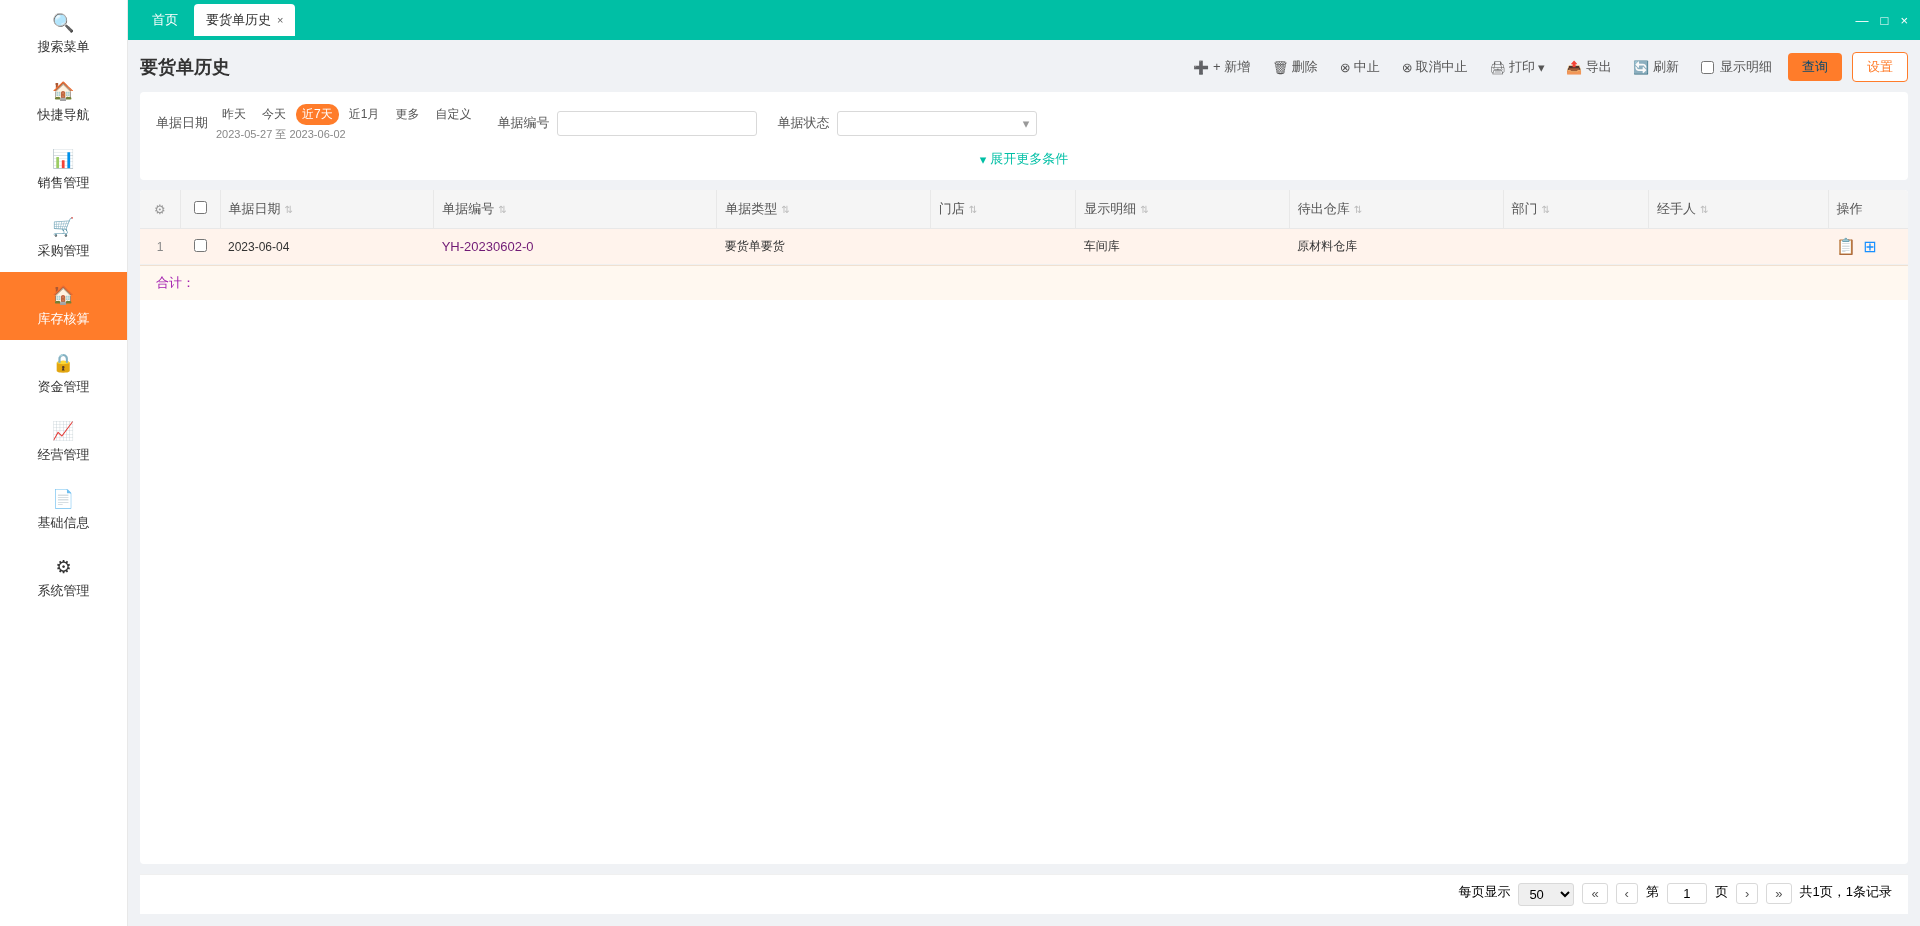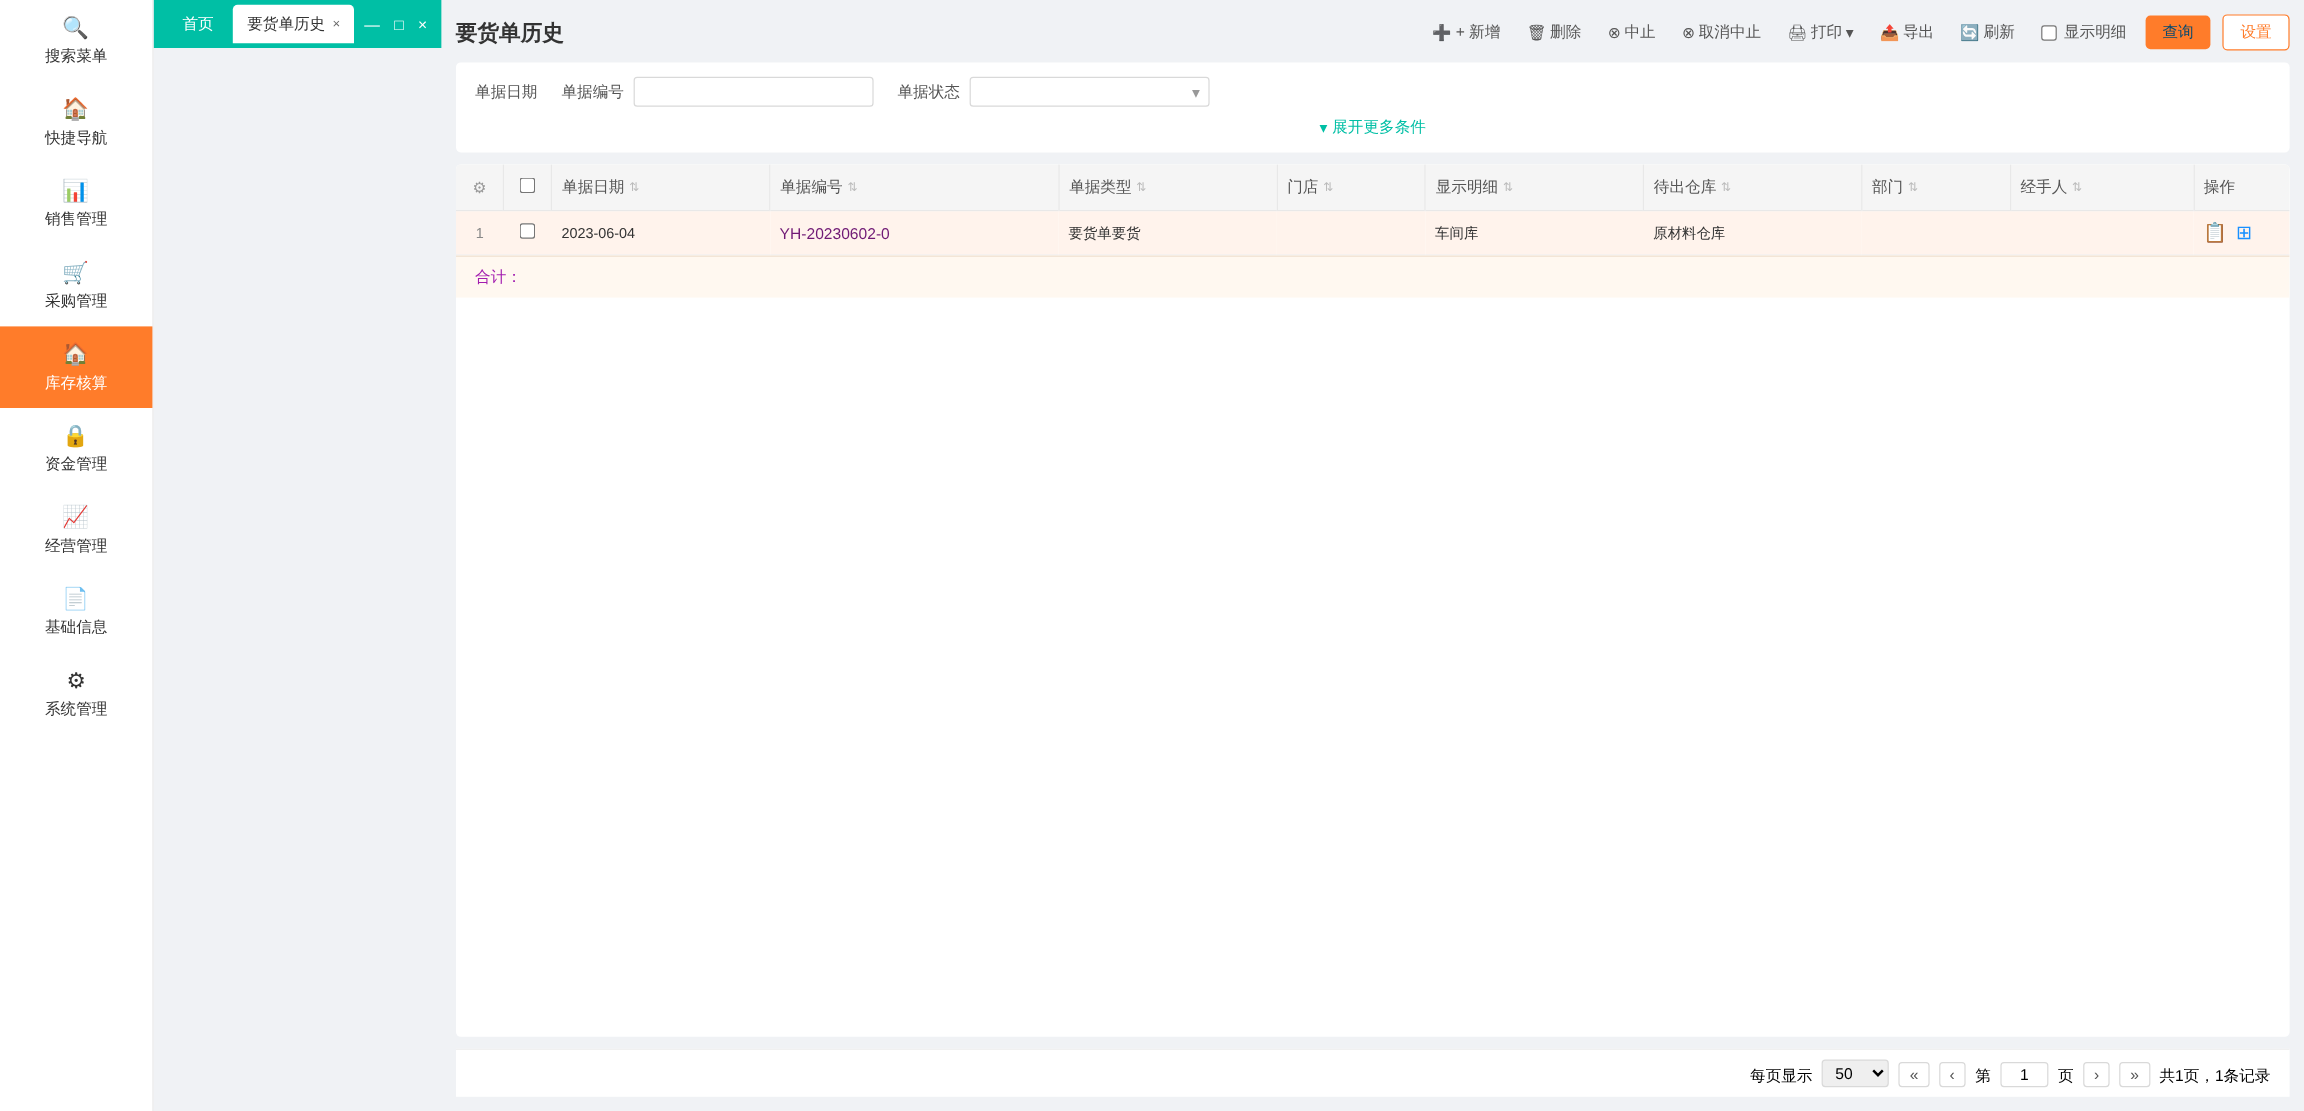--- a/index.html
+++ b/index.html
@@ -24,21 +24,21 @@
       gap: 4px;
       font-size: 12px;
     }
     .sidebar-item.active { background: #ff7c2a; color: #fff; }
     .sidebar-item .icon { font-size: 18px; }
 
     
     .main {
       flex: 1;
       display: flex;
-      flex-direction: row;
+      flex-direction: column;
       overflow: hidden;
     }
 
     
     .topbar {
       height: 40px;
       background: #00bfa5;
       display: flex;
       align-items: center;
       padding: 0 12px;
@@ -216,21 +216,21 @@
       padding: 8px 16px;
       border-top: 1px solid #f0e0d0;
       color: #a21caf;
       font-size: 13px;
       flex-shrink: 0;
     }
 
     
     .pagination {
       display: flex;
-      align-items: flex-end;
+      align-items: flex-start;
       justify-content: flex-end;
       padding: 8px 16px;
       background: #fff;
       border-top: 1px solid #f0f0f0;
       gap: 8px;
       font-size: 13px;
       flex-shrink: 0;
     }
     .page-size-select {
       border: 1px solid #d9d9d9;
@@ -361,20 +361,31 @@
           <span>设置</span>
         </div>
       </div>
     </div>
 
     <div class="filter-panel">
       <div class="filter-row">
 
         <div class="filter-item">
           <span class="filter-label">单据日期</span>
+          <div style="display:flex; flex-direction:column;">
+            <div class="date-shortcuts">
+              <span class="date-shortcut">昨天</span>
+              <span class="date-shortcut">今天</span>
+              <span class="date-shortcut active">近7天</span>
+              <span class="date-shortcut">近1月</span>
+              <span class="date-shortcut">更多</span>
+              <span class="date-shortcut">自定义</span>
+            </div>
+            <div class="date-range">2023-05-27 至 2023-06-02</div>
+          </div>
         </div>
 
         <div class="filter-item">
           <span class="filter-label">单据编号</span>
           <input class="filter-input" type="text" style="">
         </div>
 
         <div class="filter-item">
           <span class="filter-label">单据状态</span>
           <div class="select-wrapper">

